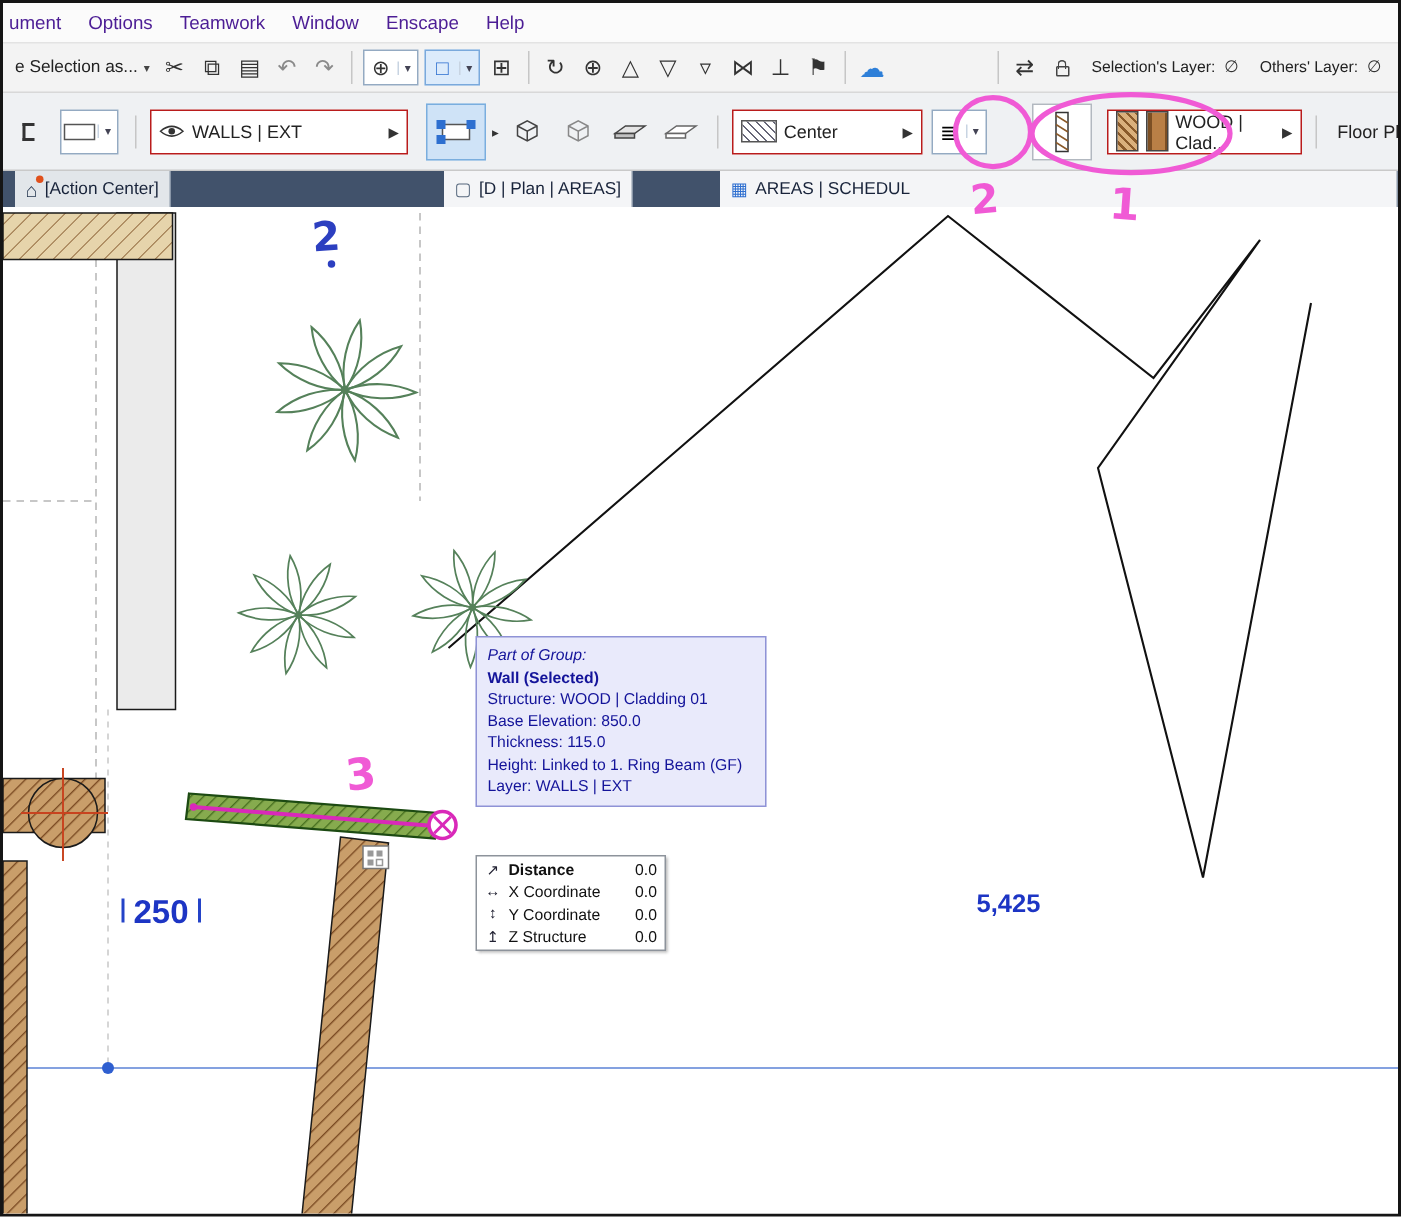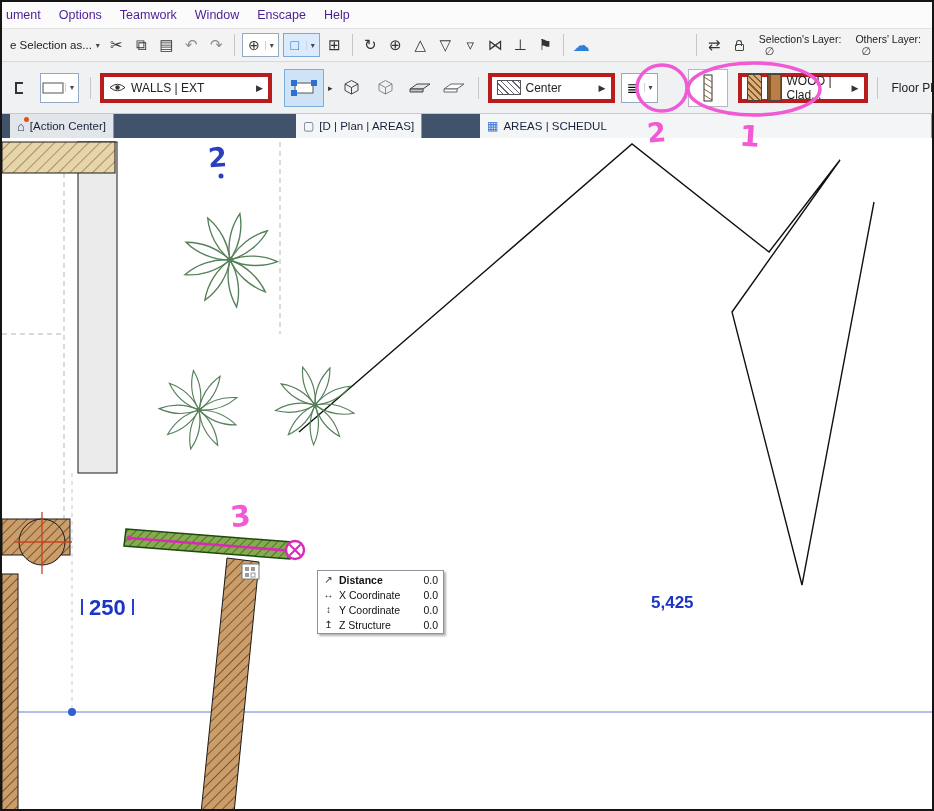--- a/index.html
+++ b/index.html
@@ -20,32 +20,32 @@
   .dd-arrow{font-size:8px;color:#444}
   .combo{display:flex;align-items:center;border:1px solid #94aac2;background:#fff;height:24px;margin:0 2px}
   .combo .combo-ico{width:22px;text-align:center;font-size:14px}
   .combo .combo-dd{width:13px;font-size:8px;border-left:1px solid #c8d4e2;text-align:center;color:#445}
   .combo.sel-combo{background:#dcebfb;border-color:#7aa9dc}
   .combo .blue{color:#2d6fd0}
   .cloud{color:#2e7fd8;font-size:17px}
   .spacer{flex:1}
   .mini-lock{width:9px;height:7px;border:1.5px solid #444;border-radius:1px;position:relative;display:inline-block;margin-top:5px}
   .mini-lock:before{content:"";position:absolute;left:0.5px;top:-5px;width:4px;height:5px;border:1.5px solid #444;border-bottom:none;border-radius:3px 3px 0 0}
-  .layer-block{display:flex;flex-direction:column;align-items:flex-start;margin:0 7px;line-height:12px}
+  .layer-block{display:flex;flex-direction:row;align-items:flex-start;margin:0 7px;line-height:12px}
   .layer-lbl{font-size:10.5px;color:#222}
   .layer-sub{font-size:11px;color:#333;padding-left:6px}
 
   
   .tb2{height:52px;background:#eff1f3;border-bottom:1px solid #c9c9c9;display:flex;align-items:center;padding:0 0 0 2px;gap:4px}
   .half-ico{width:8px;height:12px;border:2px solid #333;border-right:none;display:inline-block}
   .small-btn{height:34px;min-width:30px;display:flex;align-items:center;justify-content:center;flex:0 0 auto;gap:2px}
   .big-btn{height:38px;min-width:40px;display:flex;align-items:center;justify-content:center;flex:0 0 auto;border:1px solid transparent}
   .big-btn.sel{background:#cfe3f7;border-color:#7aaede}
   .big-btn.framed{background:#fff;border-color:#b2b8c0}
-  .dropdown{display:flex;align-items:center;height:30px;background:#fff;border:4px solid #b91c1c;font-size:12px;color:#222;padding:0 5px;gap:5px;flex:0 0 auto}
+  .dropdown{display:flex;align-items:center;height:30px;background:#fff;border:1px solid #b91c1c;font-size:12px;color:#222;padding:0 5px;gap:5px;flex:0 0 auto}
   .dropdown .arrow{font-size:9px;color:#333;margin-left:auto;padding-left:4px}
   .hatch-sw{width:24px;height:15px;border:1px solid #555;background:repeating-linear-gradient(45deg,#fff 0 3px,#667 3px 4px);flex:0 0 auto}
   .sw1{width:15px;height:27px;border:1px solid #444;background:repeating-linear-gradient(45deg,#dab07c 0 3px,#8a5a2a 3px 4.5px);flex:0 0 auto}
   .sw2{width:15px;height:27px;border:1px solid #444;background:linear-gradient(90deg,#7c4f24 0 3px,#b97f46 3px 12px,#7c4f24 12px);flex:0 0 auto}
   .mini-arrow{font-size:9px;color:#333}
   .fp-group{display:flex;align-items:center;gap:5px;font-size:12px;color:#222;overflow:hidden;white-space:nowrap;flex:1}
 
   
   .tabbar{height:24px;background:#41526b;display:flex;align-items:stretch;font-size:11.5px;color:#18233a;overflow:hidden}
   .tab{display:flex;align-items:center;padding:0 7px;background:#f4f5f7;border-right:1px solid #8a97a8;gap:5px;flex:0 0 auto;white-space:nowrap}
@@ -349,20 +349,29 @@
         <rect x="249" y="435" width="4" height="4" fill="none" stroke="#999"></rect>
       </g>
     </g>
 
     <g stroke="#2443c8" stroke-width="2">
       <line x1="80" y1="461" x2="80" y2="477"></line>
       <line x1="131" y1="461" x2="131" y2="477"></line>
     </g>
   </svg>
 
+  <div class="tooltip">
+    <div class="i">Part of Group:</div>
+    <div class="b">Wall (Selected)</div>
+    <div>Structure: WOOD | Cladding 01</div>
+    <div>Base Elevation: 850.0</div>
+    <div>Thickness: 115.0</div>
+    <div>Height: Linked to 1. Ring Beam (GF)</div>
+    <div>Layer: WALLS | EXT</div>
+  </div>
 
   <div class="tracker">
     <div class="trow first">
       <span class="ticon">↗</span>
       <span class="tlabel">Distance</span>
       <span class="tval">0.0</span>
     </div>
     <div class="trow">
       <span class="ticon">↔</span>
       <span class="tlabel">X Coordinate</span>

